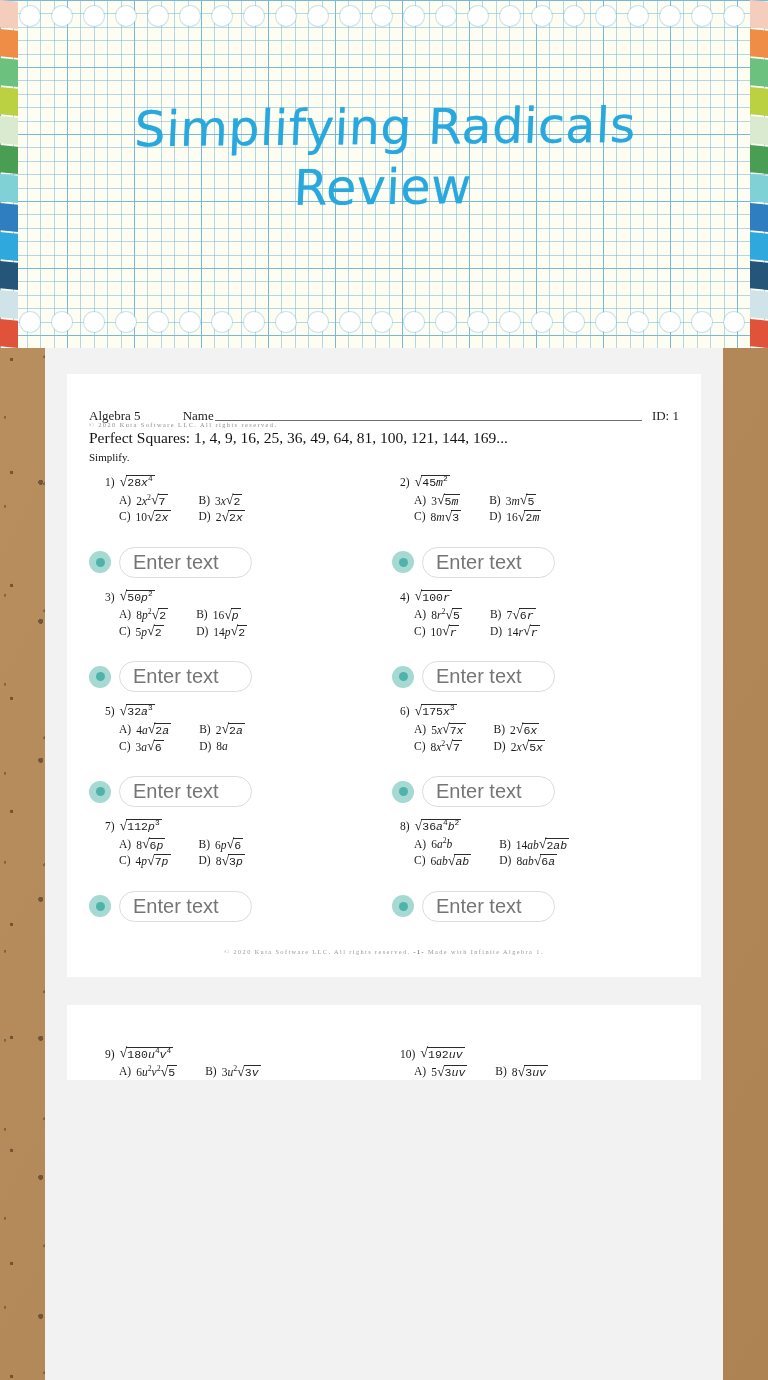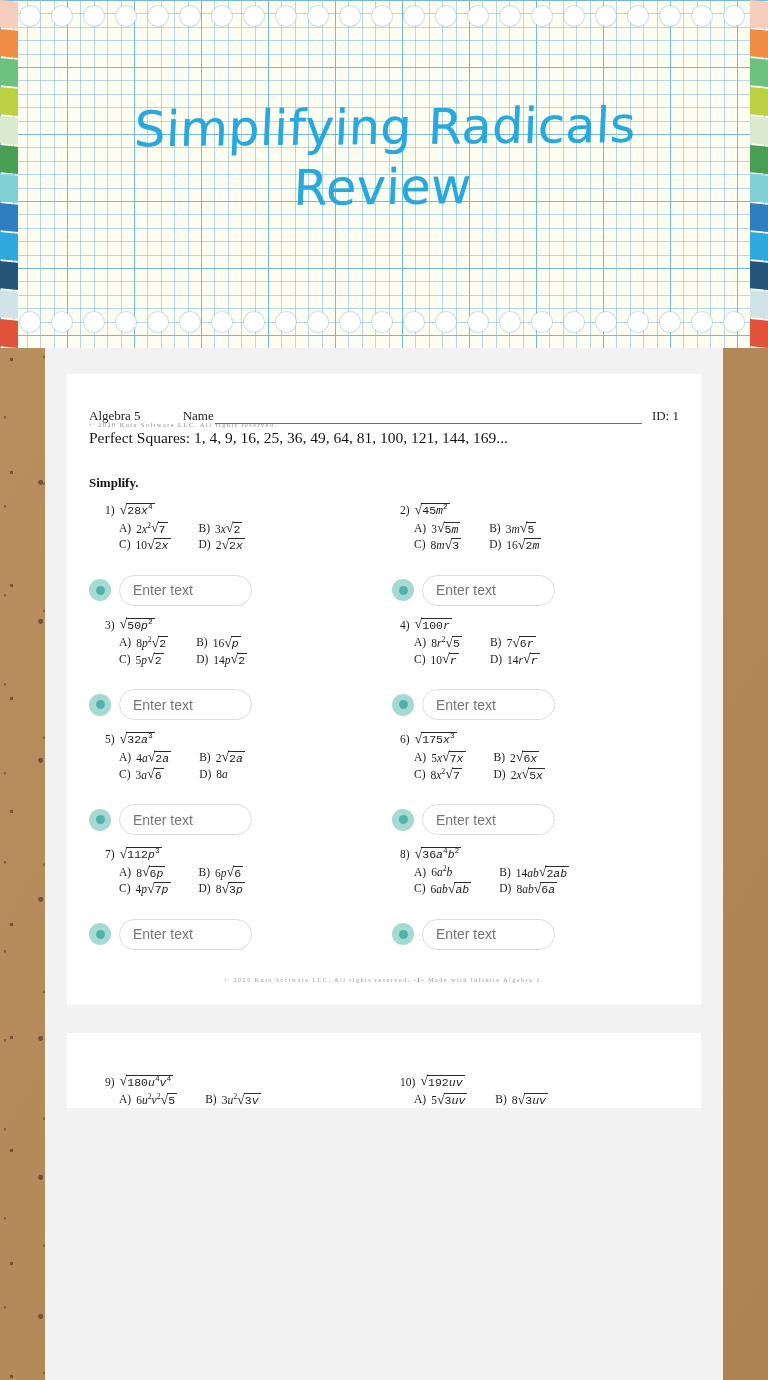--- a/index.html
+++ b/index.html
@@ -90,42 +90,42 @@
   .sheet-inner { padding:0 22px 10px 22px; }
 
   
   .w-head {
     display:flex; align-items:flex-start; justify-content:space-between;
     font-family:"Liberation Serif", serif;
     font-size:13px; color:#1d1d1d;
     position:relative;
   }
   .w-course { white-space:nowrap; }
-  .w-namewrap { display:flex; align-items:flex-end; flex:1; margin:0 10px 0 42px; }
+  .w-namewrap { display:flex; flex:1; margin:0 10px 0 42px; }
   .w-name { white-space:nowrap; }
   .w-nameline { flex:1; border-bottom:1px solid #6d6d6d; height:13px; margin-left:1px; }
   .w-id { white-space:nowrap; }
 
   .w-copy-top {
     font-family:"Liberation Serif", serif;
     font-size:6.3px; color:#8d8d8d;
     letter-spacing:1.45px;
     margin-top:-3px;
   }
 
   .w-perfect {
     font-family:"Liberation Serif", serif;
     font-size:15.5px; color:#141414;
     margin-top:1px;
   }
 
   .w-directions {
     font-family:"Liberation Serif", serif;
-    font-size:13px; font-weight:bold; color:#141414;
-    margin-top:28px;
+    font-size:11px; font-weight:normal; color:#141414;
+    margin-top:4px;
   }
 
   
   .prow { display:flex; margin-top:13px; }
   .pcell { width:50%; padding-right:6px; }
 
   .pnum {
     font-family:"Liberation Serif", serif;
     font-size:11.5px; color:#1b1b1b;
     display:flex; align-items:flex-start; gap:5px;
@@ -170,21 +170,21 @@
     background:#4fb3ab;
   }
 
   .answer-input {
     flex:0 0 auto;
     width:133px; height:31px;
     border:1px solid #dcdcdc; border-radius:16px;
     background:#fff;
     padding:0 13px;
     font-family:"Liberation Sans", sans-serif;
-    font-size:14px; color:#6f6f6f;
+    font-size:20px; color:#6f6f6f;
     outline:none;
   }
   .answer-input::placeholder { color:#757575; opacity:1; }
 
   .w-copy-bottom {
     font-family:"Liberation Serif", serif;
     font-size:6.3px; color:#9a9a9a;
     letter-spacing:1.4px;
     text-align:center;
     padding:26px 0 12px 0;

